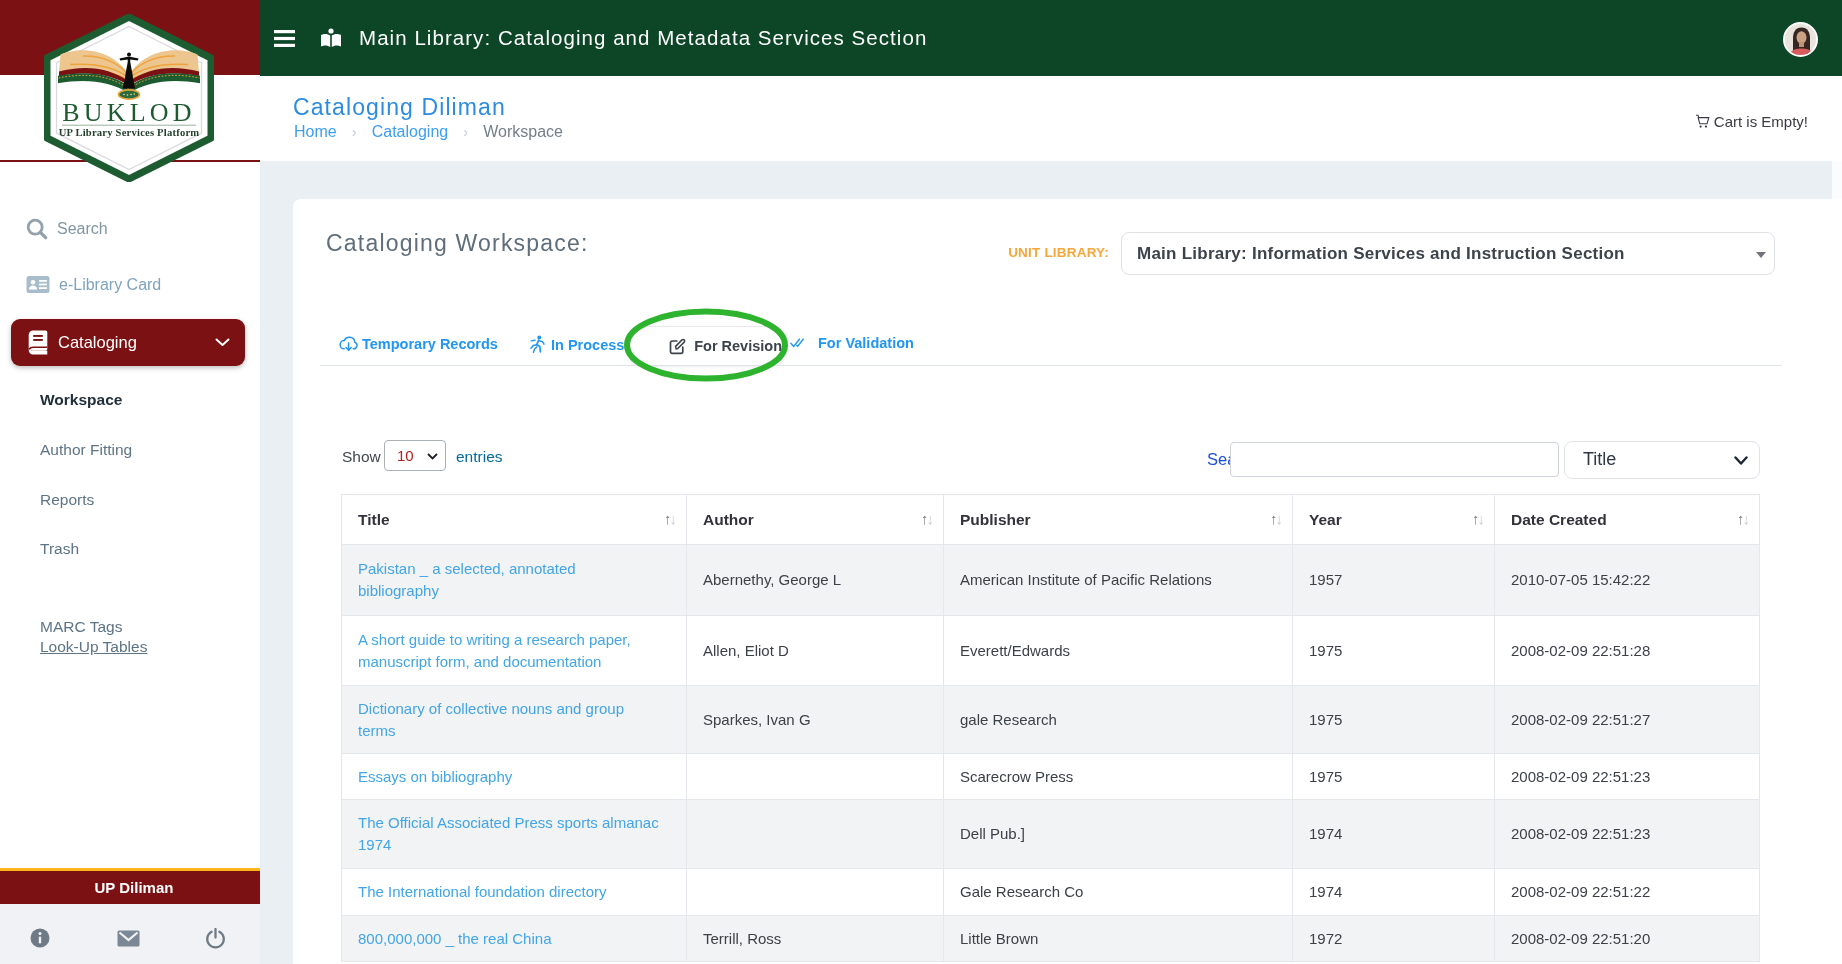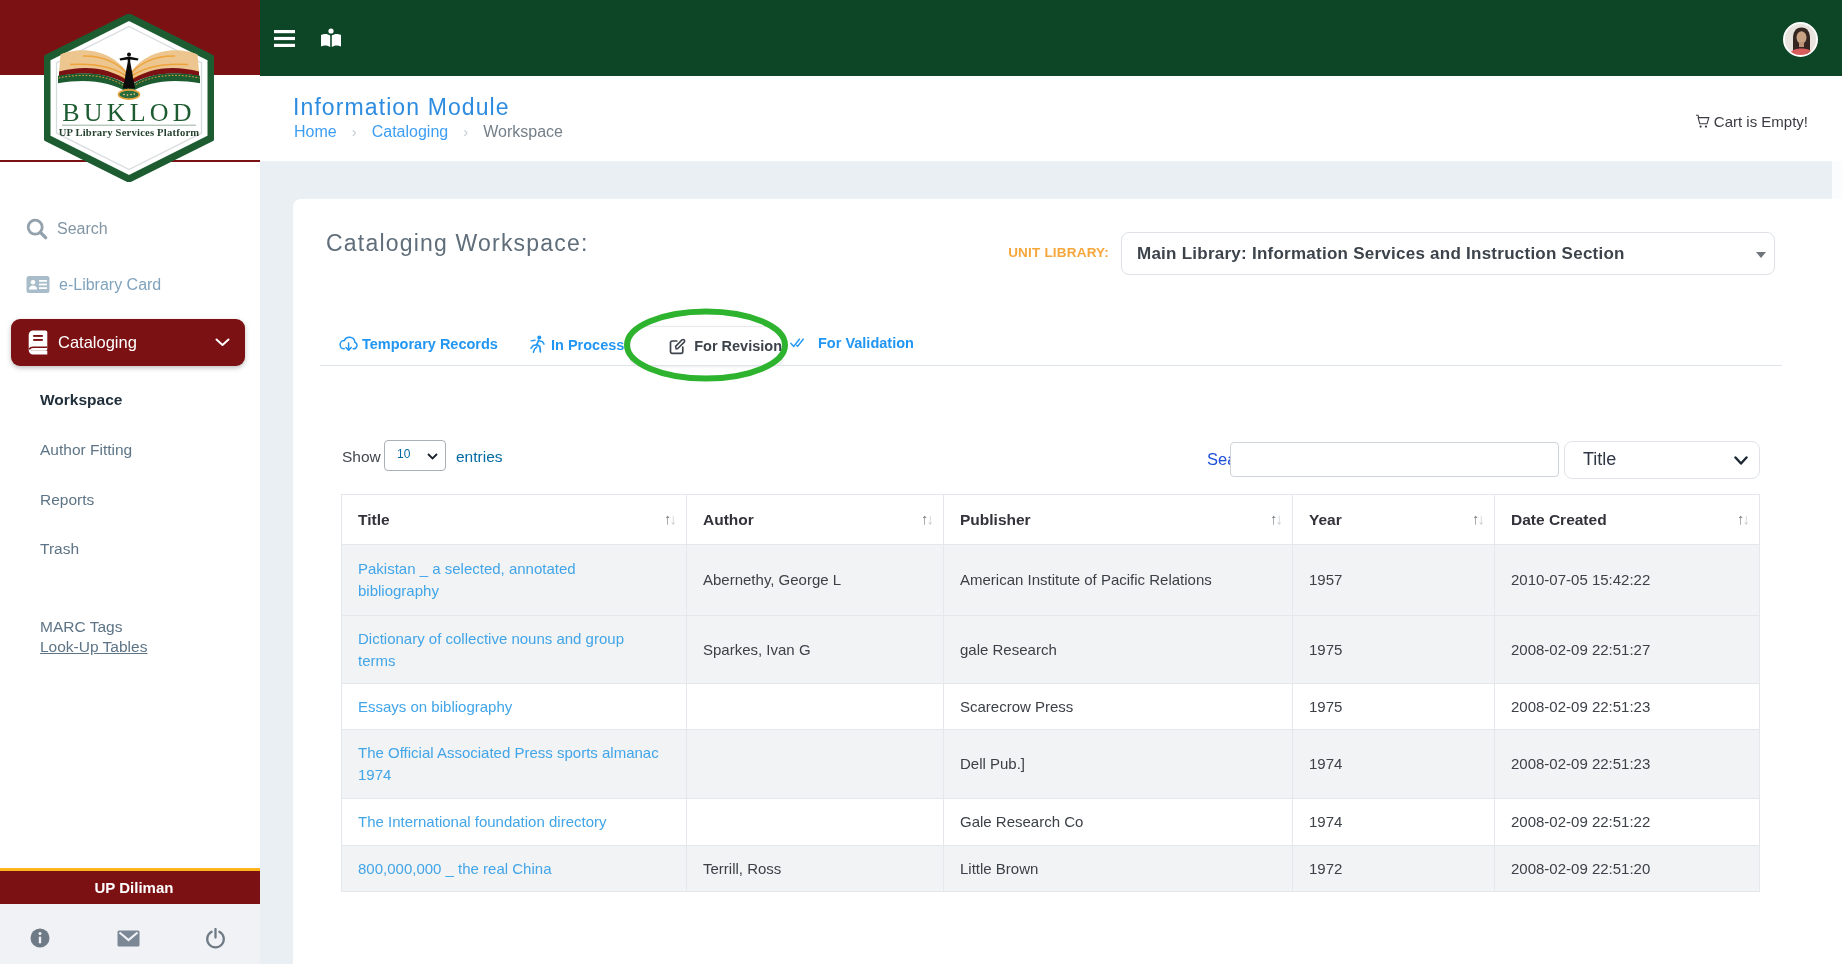--- a/index.html
+++ b/index.html
@@ -44,21 +44,21 @@
 
 
 .tab { position:absolute; top:136px; font-size:14.5px; font-weight:bold; color:#2196f3; display:flex; align-items:center; gap:8px; }
 #tab-rev { position:absolute; left:337px; top:127px; width:153px; height:40px; background:#fff; border:1px solid #e9e9ec; border-radius:8px; box-shadow:0 1px 3px rgba(0,0,0,.07); display:flex; align-items:center; justify-content:flex-end; gap:8px; font-size:14.5px; font-weight:bold; color:#3c434b; }
 #tabline { position:absolute; left:27px; top:166px; width:1462px; height:1px; background:#dde3e8; }
 #greenoval { position:absolute; left:326px; top:103px; }
 
 
 #showlbl { position:absolute; left:49px; top:249px; font-size:15.5px; color:#42474e; }
 #showsel { position:absolute; left:91px; top:241px; width:62px; height:31px; border:1px solid #a9b0b6; border-radius:4px; background:#fff; }
-#showsel .t { position:absolute; left:12px; top:6px; font-size:12px; color:#0369a1; }
+#showsel .t { position:absolute; left:12px; top:6px; font-size:15px; color:#b91c1c; }
 #entrieslbl { position:absolute; left:163px; top:249px; font-size:15.5px; color:#0369a1; }
 #searchlbl { position:absolute; left:873px; top:251px; font-size:16.5px; color:#1d4ed8;margin-left:41px; }
 #searchbox { position:absolute; left:937px; top:243px; width:329px; height:35px; border:1px solid #ced4da; border-radius:4px; background:#fff; }
 #titlesel { position:absolute; left:1271px; top:242px; width:196px; height:38px; border:1px solid #dfe3e8; border-radius:8px; background:#fff; }
 #titlesel .t { position:absolute; left:18px; top:7px; font-size:18px; color:#2f3744; }
 
 
 #tbl { position:absolute; left:48px; top:295px; width:1418px; border-collapse:collapse; table-layout:fixed; font-size:15px; color:#3c4148; }
 #tbl th, #tbl td { border:1px solid #e4e7eb; padding:0 16px; vertical-align:middle; text-align:left; }
 #tbl th { height:50px; font-size:15.5px; color:#32323a; position:relative; font-weight:bold; background:#fff; }
@@ -74,31 +74,32 @@
   <svg class="abs" style="left:14px;top:30px" width="21" height="18" viewBox="0 0 21 18">
       <rect x="0" y="0" width="21" height="3.2" fill="#fff"></rect>
       <rect x="0" y="6.9" width="21" height="3.2" fill="#fff"></rect>
       <rect x="0" y="13.8" width="21" height="3.2" fill="#fff"></rect>
     </svg>
   <svg class="abs" style="left:60px;top:28px" width="22" height="20" viewBox="0 0 22 20">
       <circle cx="11" cy="3" r="2.6" fill="#fff"></circle>
       <path d="M1 7 C4 5.5 8 5.8 10.2 7.6 L10.2 19 C8 17.2 4 16.9 1 18.4 Z" fill="#fff"></path>
       <path d="M21 7 C18 5.5 14 5.8 11.8 7.6 L11.8 19 C14 17.2 18 16.9 21 18.4 Z" fill="#fff"></path>
     </svg>
+  <div class="title">Main Library: Cataloging and Metadata Services Section</div>
   <div id="avatar"><svg width="33" height="33" viewBox="0 0 33 33">
     <rect width="33" height="33" fill="#e9e3dd"></rect>
     <path d="M16.5,3.5 C10.5,3.5 8,8.5 8,14 L8,27 C8,29 9.5,30 11,30 L22,30 C23.5,30 25,29 25,27 L25,14 C25,8.5 22.5,3.5 16.5,3.5 Z" fill="#352622"></path>
     <ellipse cx="16.5" cy="13.5" rx="5" ry="6.3" fill="#c9a183"></ellipse>
     <rect x="14" y="18" width="5" height="5" fill="#bd9378"></rect>
     <path d="M4,33 L4,30 C7,25.5 12,24.5 16.5,24.5 C21,24.5 26,25.5 29,30 L29,33 Z" fill="#d85c5c"></path>
   </svg></div>
 </div>
 
 <div id="band">
-  <h1>Information Module</h1>
+  <h1>Cataloging Diliman</h1>
   <div class="crumbs"><a>Home</a><span class="sep">›</span><a>Cataloging</a><span class="sep">›</span>Workspace</div>
   <div id="cart">
       <svg width="15" height="16" viewBox="0 0 15 16">
         <path d="M1,1.2 L3,1.2 L3.8,3.6 L13.8,3.6 L12,9.8 L4.8,9.8 L3,3.2" fill="none" stroke="#3a3a42" stroke-width="1.1"></path>
         <circle cx="5.6" cy="12.6" r="1.1" fill="#3a3a42"></circle>
         <circle cx="11" cy="12.6" r="1.1" fill="#3a3a42"></circle>
       </svg>
       <span>Cart is Empty!</span>
     </div>
 </div>
@@ -172,20 +173,27 @@
       <th>Publisher<span class="sort"><span class="up">↑</span><span class="dn">↓</span></span></th>
       <th>Year<span class="sort"><span class="up">↑</span><span class="dn">↓</span></span></th>
       <th>Date Created<span class="sort"><span class="up">↑</span><span class="dn">↓</span></span></th>
     </tr>
     <tr class="odd" style="height:71px">
           <td><a>Pakistan _ a selected, annotated<br>bibliography</a></td>
           <td>Abernethy, George L</td>
           <td>American Institute of Pacific Relations</td>
           <td>1957</td>
           <td>2010-07-05 15:42:22</td>
+        </tr>
+    <tr style="height:70px">
+          <td><a>A short guide to writing a research paper,<br>manuscript form, and documentation</a></td>
+          <td>Allen, Eliot D</td>
+          <td>Everett/Edwards</td>
+          <td>1975</td>
+          <td>2008-02-09 22:51:28</td>
         </tr>
     <tr class="odd" style="height:68px">
           <td><a>Dictionary of collective nouns and group<br>terms</a></td>
           <td>Sparkes, Ivan G</td>
           <td>gale Research</td>
           <td>1975</td>
           <td>2008-02-09 22:51:27</td>
         </tr>
     <tr style="height:46px">
           <td><a>Essays on bibliography</a></td>

